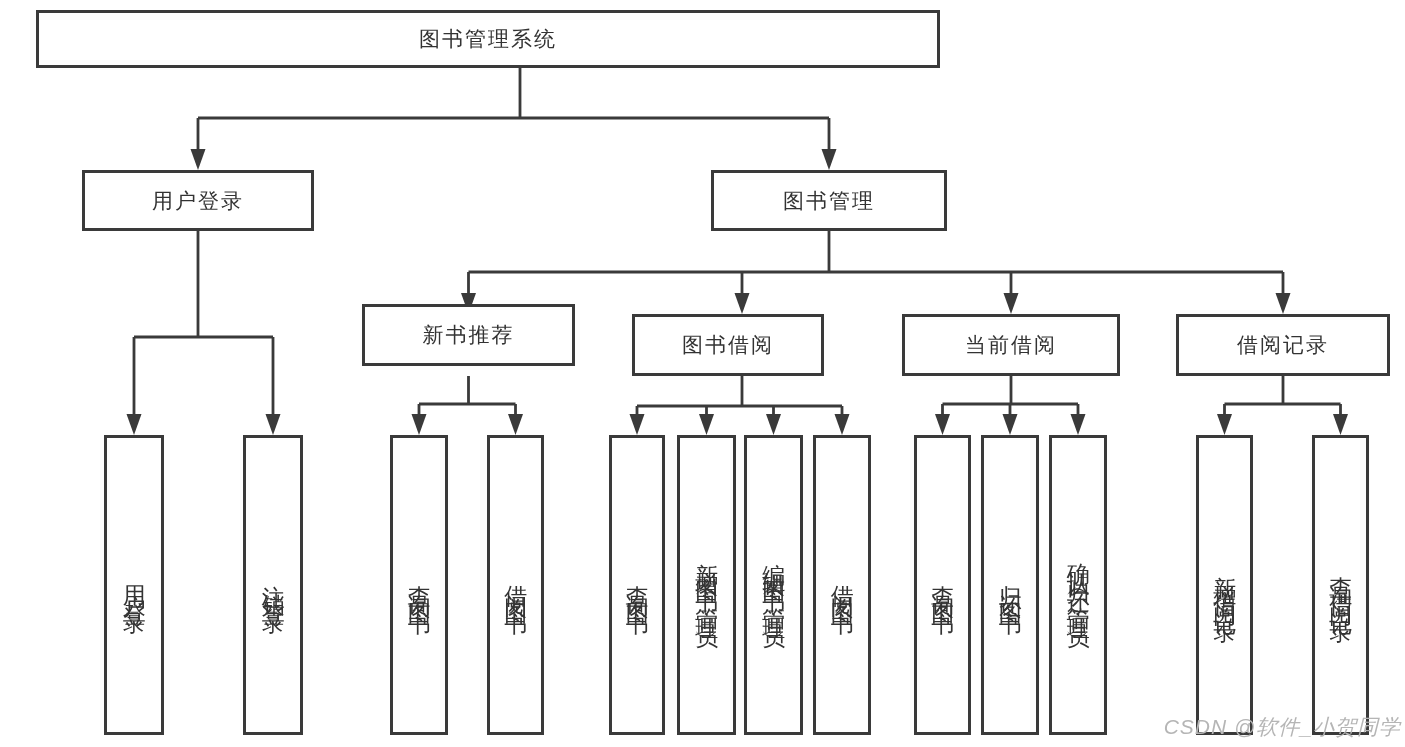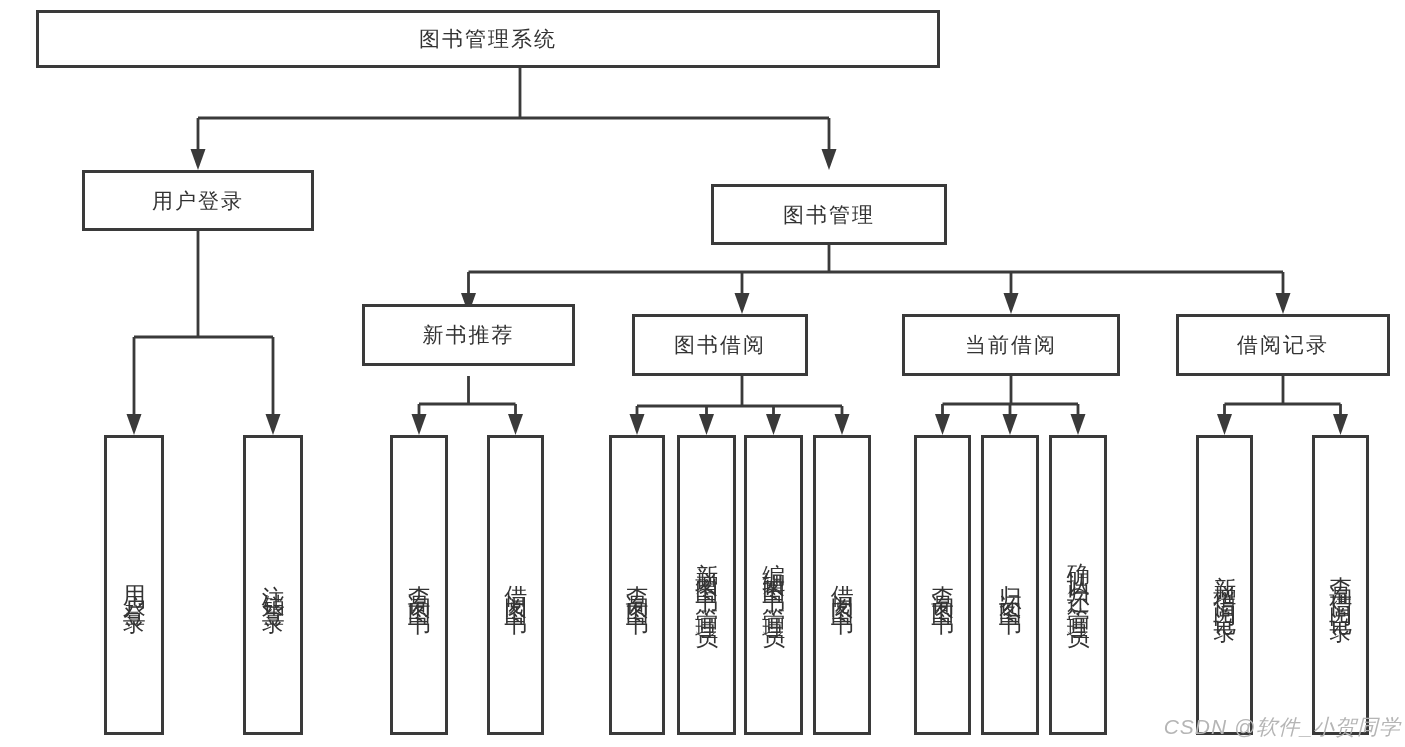--- a/index.html
+++ b/index.html
@@ -46,23 +46,23 @@
       <polygon points="842,435 834.5,414 849.5,414" fill="#3a3a3a"></polygon>
       <polygon points="942.5,435 935,414 950,414" fill="#3a3a3a"></polygon>
       <polygon points="1010,435 1002.5,414 1017.5,414" fill="#3a3a3a"></polygon>
       <polygon points="1078,435 1070.5,414 1085.5,414" fill="#3a3a3a"></polygon>
       <polygon points="1224.5,435 1217,414 1232,414" fill="#3a3a3a"></polygon>
       <polygon points="1340.5,435 1333,414 1348,414" fill="#3a3a3a"></polygon>
     </svg>
 
   <div class="box h" style="left: 20px; top: 10px; width: 904px; height: 58px; margin-left: 16px;">图书管理系统</div>
   <div class="box h" style="left: 82px; top: 170px; width: 232px; height: 61px;">用户登录</div>
-  <div class="box h" style="left: 711px; top: 184px; width: 236px; height: 61px;">图书管理</div>
+  <div class="box h" style="left: 711px; top: 170px; width: 236px; height: 61px;">图书管理</div>
   <div class="box h" style="left: 362px; top: 304px; width: 213px; height: 62px;">新书推荐</div>
-  <div class="box h" style="left: 632px; top: 314px; width: 176px; height: 62px;">图书借阅</div>
+  <div class="box h" style="left: 632px; top: 314px; width: 192px; height: 62px;">图书借阅</div>
   <div class="box h" style="left: 902px; top: 314px; width: 218px; height: 62px;">当前借阅</div>
   <div class="box h" style="left: 1176px; top: 314px; width: 214px; height: 62px;">借阅记录</div>
 
   <div class="box v" style="left: 104px; top: 435px; width: 60px; height: 300px;">用户登录</div>
   <div class="box v" style="left: 243px; top: 435px; width: 60px; height: 300px;">注销登录</div>
   <div class="box v" style="left: 390px; top: 435px; width: 58px; height: 300px;">查询图书</div>
   <div class="box v" style="left: 487px; top: 435px; width: 57px; height: 300px;">借阅图书</div>
   <div class="box v" style="left: 609px; top: 435px; width: 56px; height: 300px;">查询图书</div>
   <div class="box v" style="left: 677px; top: 435px; width: 59px; height: 300px;">新增图书（管理员）</div>
   <div class="box v" style="left: 744px; top: 435px; width: 59px; height: 300px;">编辑图书（管理员）</div>

